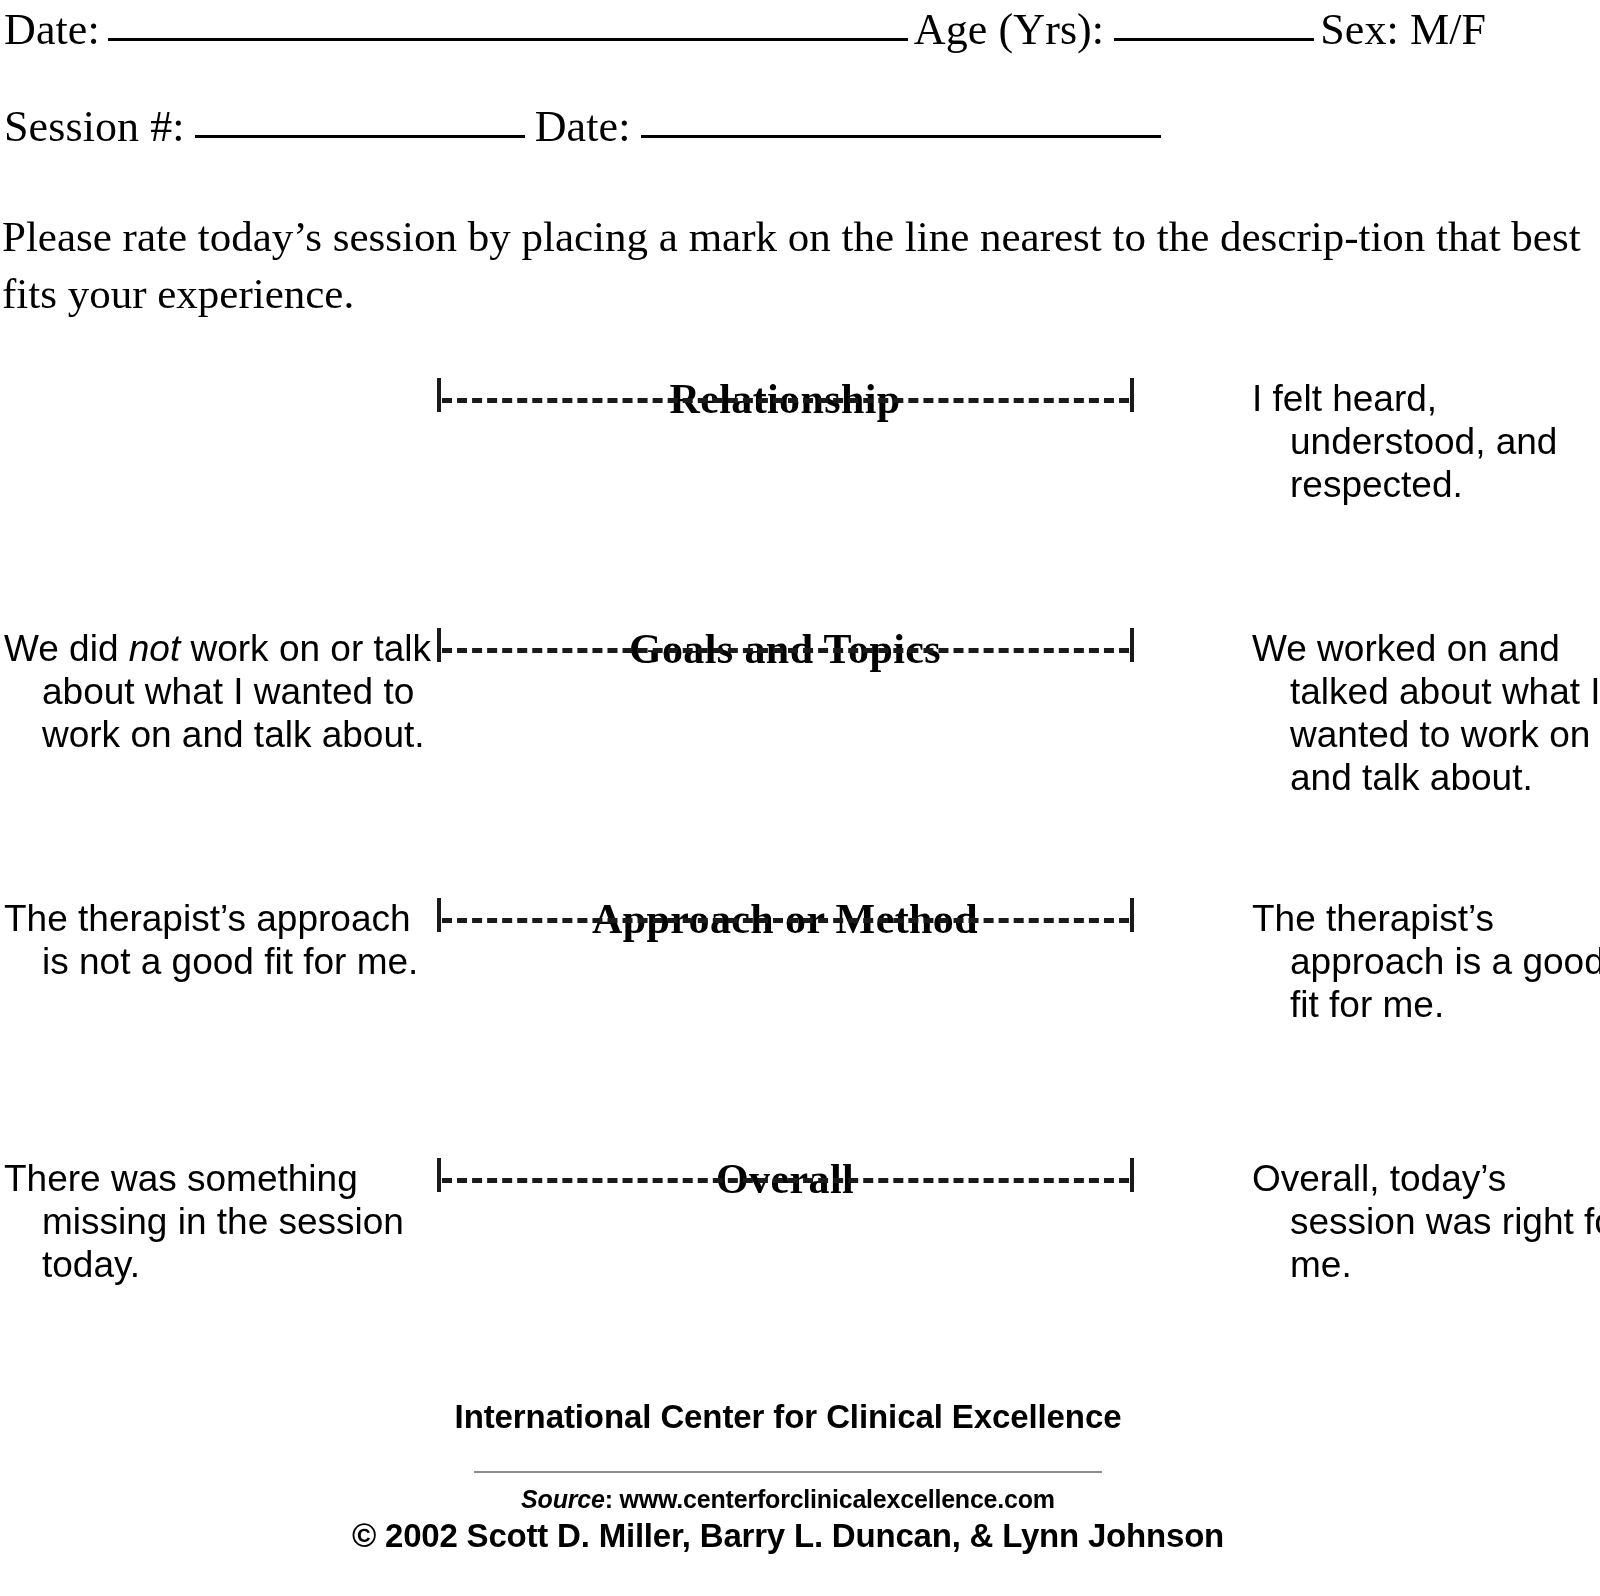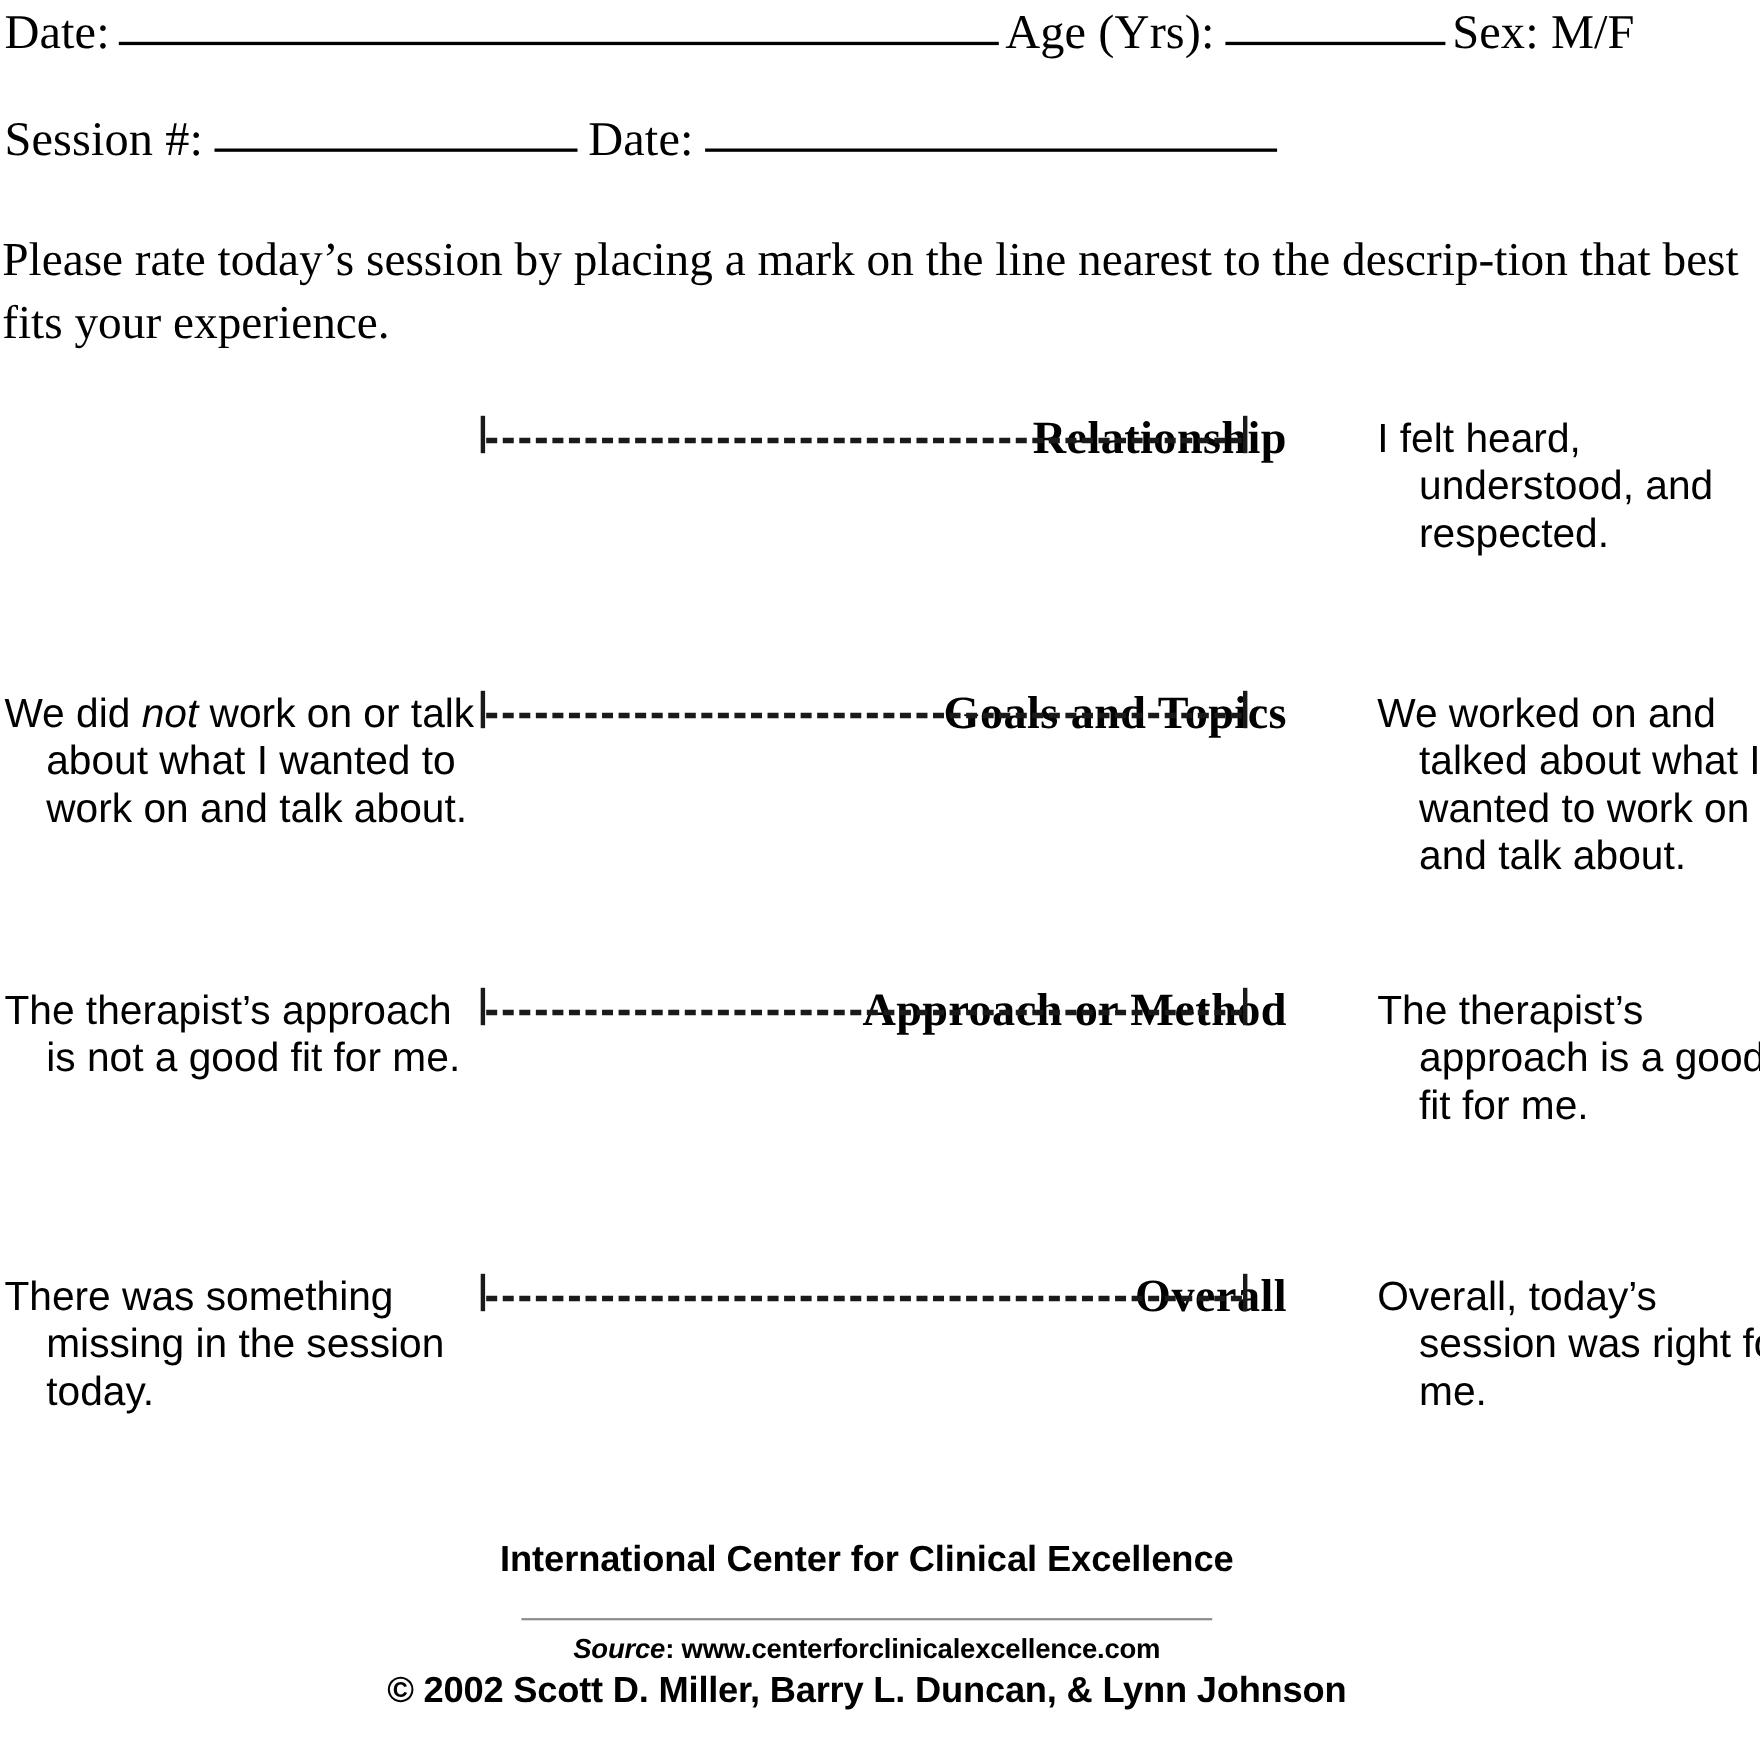--- a/index.html
+++ b/index.html
@@ -72,21 +72,21 @@
   }
   #section-0 { top: 378px; }
   #section-1 { top: 628px; }
   #section-2 { top: 898px; }
   #section-3 { top: 1158px; }
 
   .sec-heading {
     position: absolute;
     left: 400px;
     width: 770px;
-    text-align: right;
+    text-align: center;
     font-family: "Liberation Serif", "DejaVu Serif", serif;
     font-weight: bold;
     font-size: 42px;
     line-height: 1;
     letter-spacing: 0.4px;
   }
 
   .anchor {
     position: absolute;
     font-family: "Liberation Sans", "DejaVu Sans", sans-serif;

